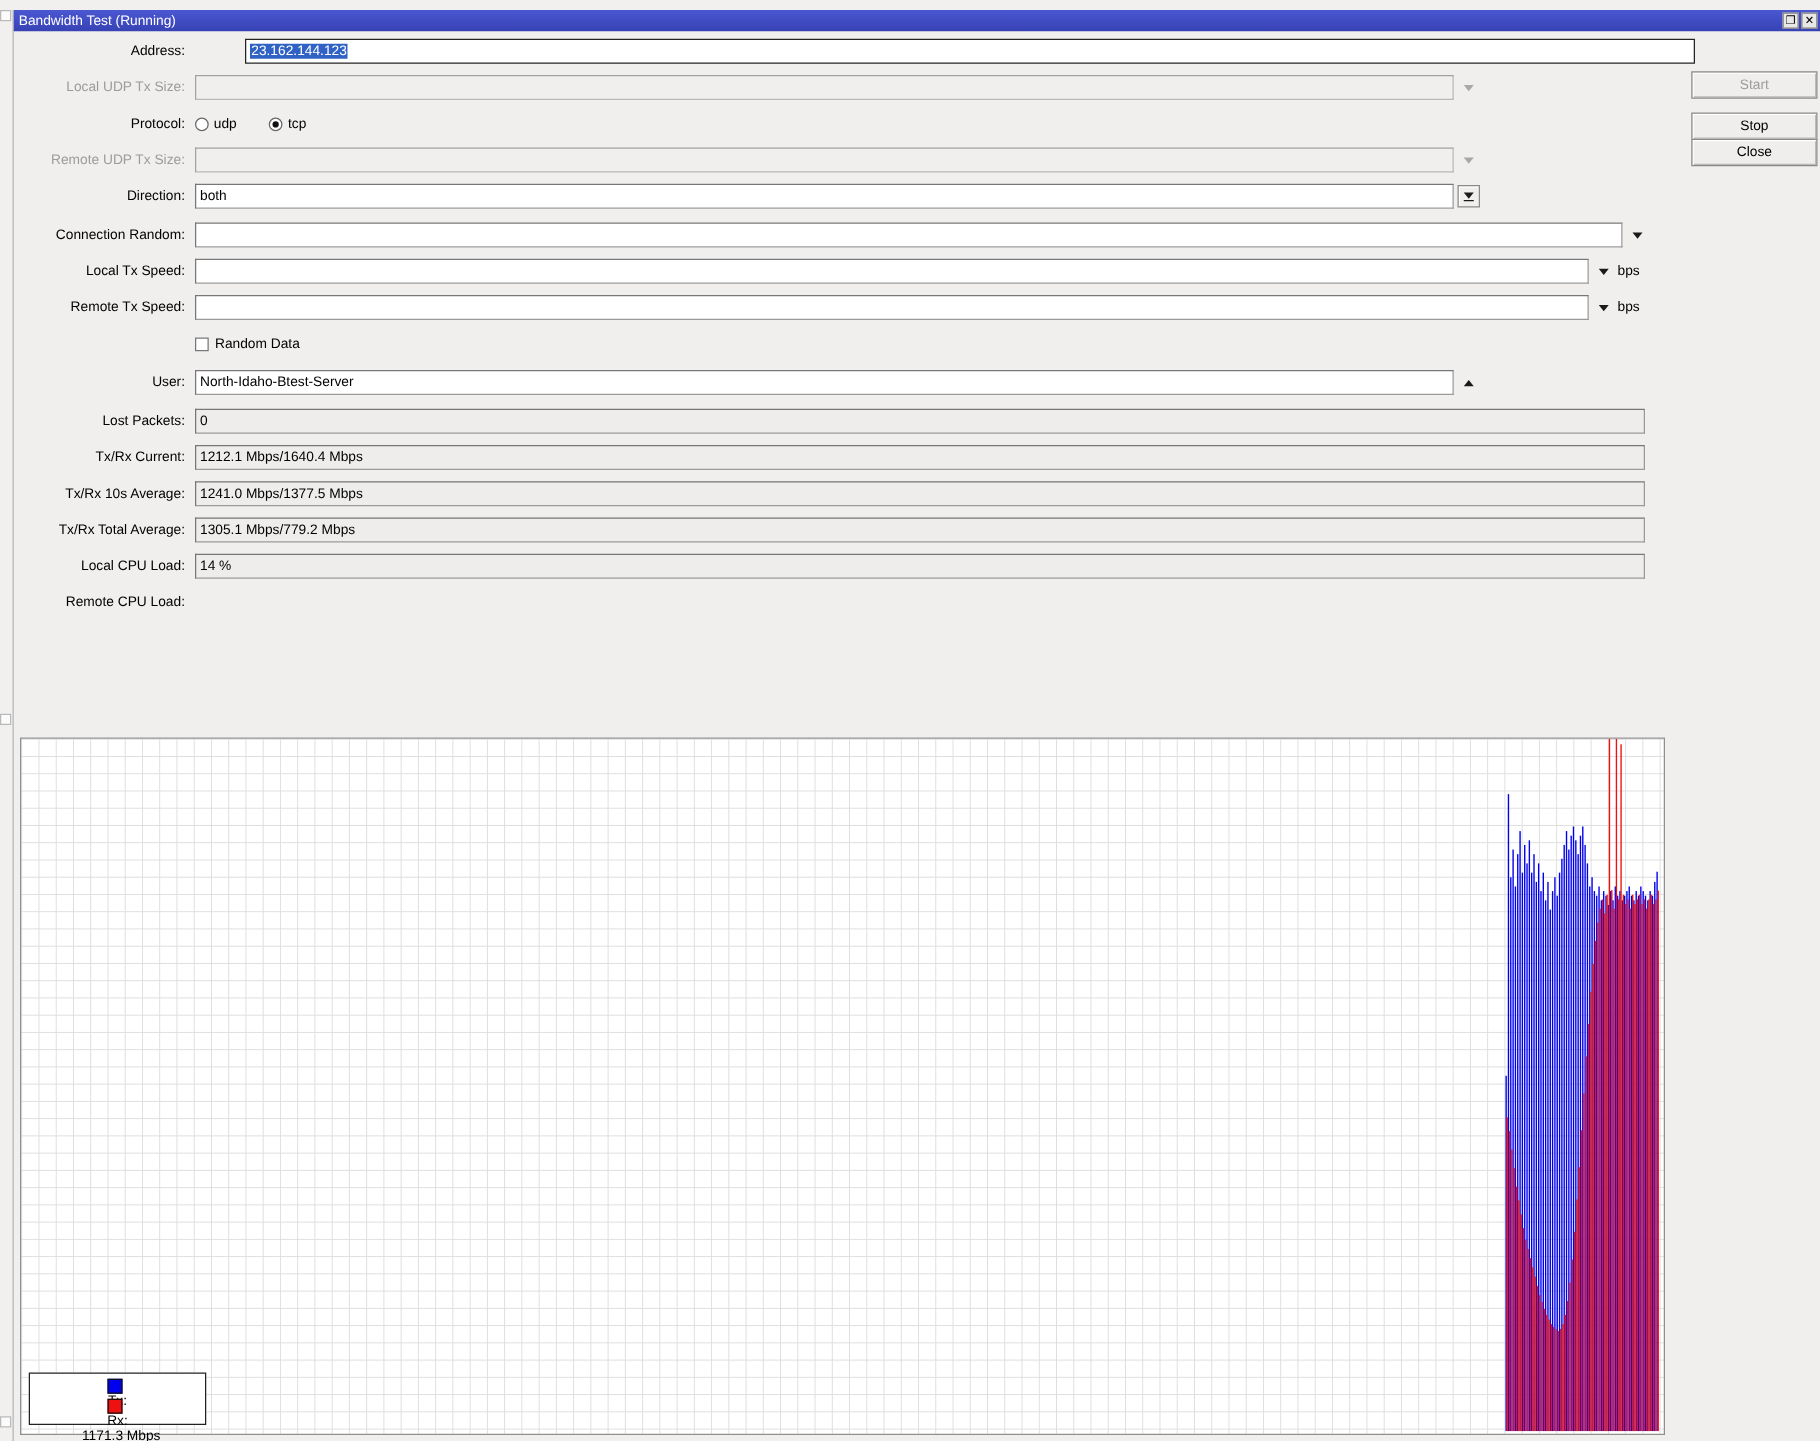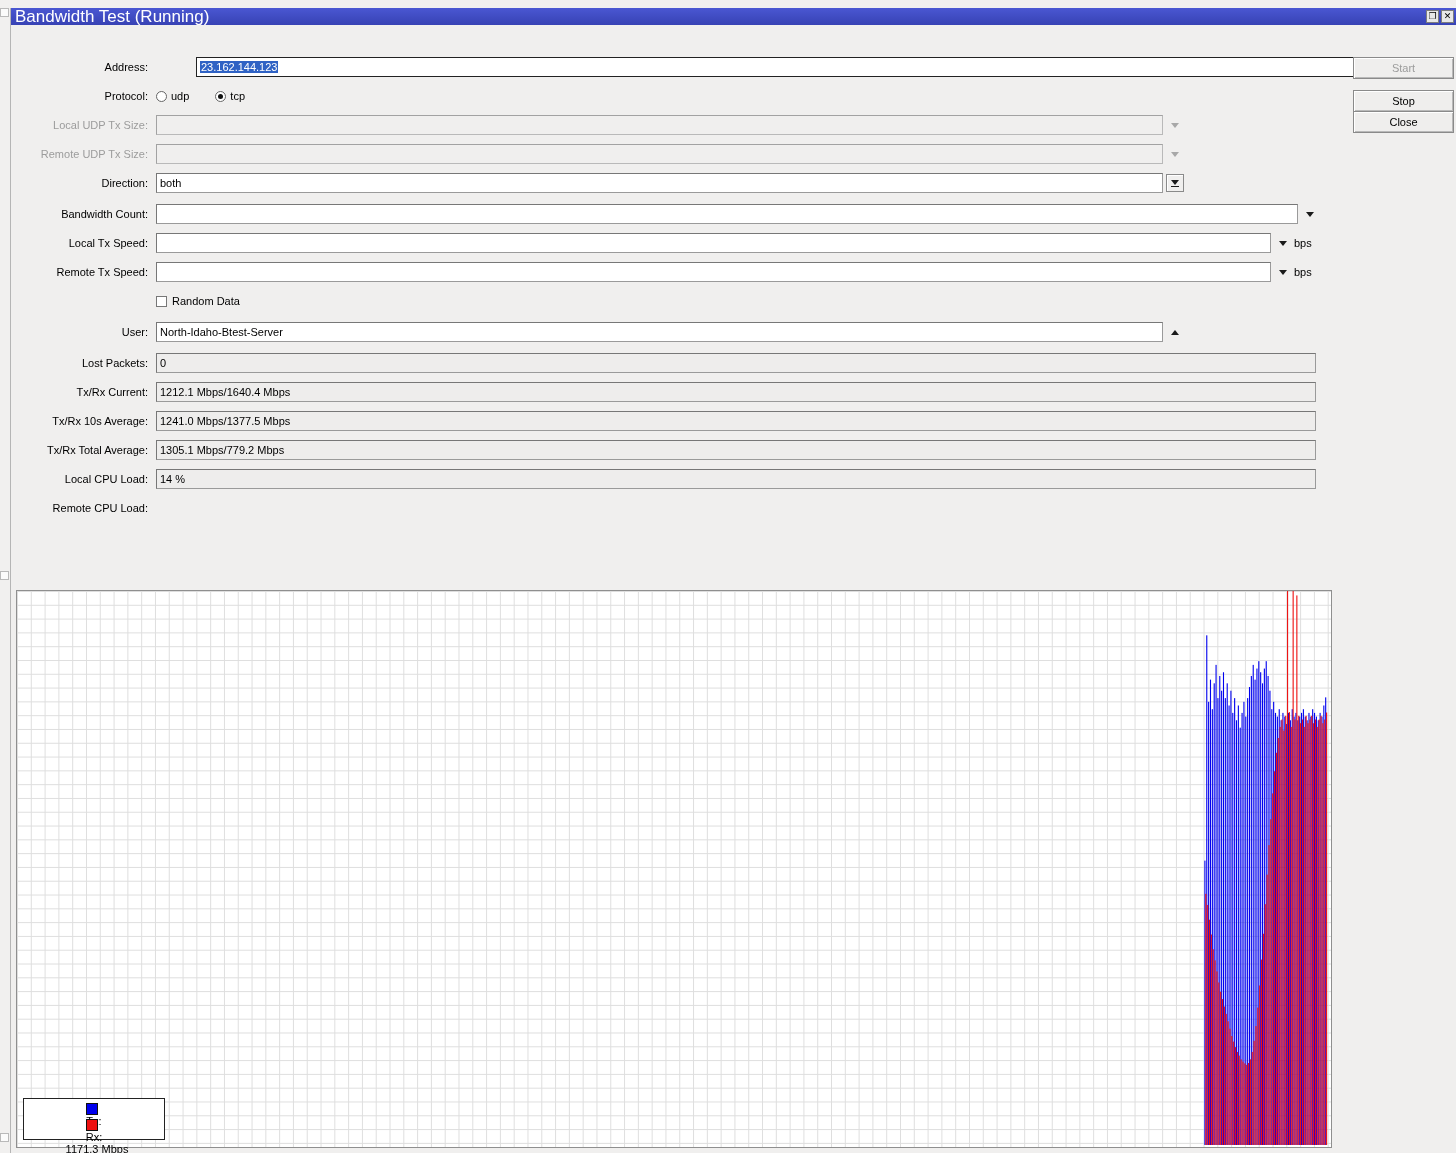--- a/index.html
+++ b/index.html
@@ -9,26 +9,26 @@
   
   .edge-strip { position:absolute; left:0; top:0; width:10px; height:1153px; background:#f1f0ef; }
   .edge-box { position:absolute; left:0; width:9px; height:9px; background:#fbfbfb; border:1px solid #b9b9b9; }
 
   
   .dialog { position:absolute; left:10px; top:8px; width:1446px; height:1145px;
             background:#f0efee; border-left:1px solid #b5b5b5; }
 
   .titlebar { height:17px; background:linear-gradient(#4a57d2, #3742b4);
               color:#fff; display:flex; align-items:center; padding-left:4px; position:relative; }
-  .titlebar .title { font-size:17px; }
+  .titlebar .title { font-size:11px; }
   .tb-buttons { position:absolute; right:2px; top:2px; display:flex; gap:2px; }
   .tb-btn { width:13px; height:13px; background:#e8e8e8; border:1px solid #7d7d7d;
             font-size:9px; line-height:11px; text-align:center; color:#000; cursor:default; }
 
-  .body { position:relative; width:100%; height:1128px; padding-top:32px; }
+  .body { position:relative; width:100%; height:1128px; padding-top:6px; }
 
   
   .row { display:flex; align-items:center; height:20px; margin-bottom:9px; }
   .gap-before { margin-top:11px; }
   .label { width:145px; padding-right:8px; text-align:right; flex:none; }
   .label.disabled { color:#9c9c9c; }
 
   .field { height:20px; background:#fff; border:1px solid #9a9a9a; border-top-color:#777;
            border-left-color:#777; padding:3px 3px 0 3px; overflow:hidden; white-space:nowrap; }
   .field.w-full  { width:1160px; }
@@ -101,50 +101,50 @@
   <div class="body">
 
     <div class="row">
       <div class="label">Address:</div>
       <div class="field w-full focused">
         <span class="sel">23.162.144.123</span>
       </div>
     </div>
 
     <div class="row">
+      <div class="label disabled">Local UDP Tx Size:</div>
+      <div class="field w-med disabled"></div>
+      <div class="tri-down disabled"></div>
+    </div>
+
+    <div class="row">
       <div class="label">Protocol:</div>
       <span class="radio"></span>
       <span class="radio-label">udp</span>
       <span class="radio checked"></span>
       <span class="radio-label">tcp</span>
-    </div>
-
-    <div class="row">
-      <div class="label disabled">Local UDP Tx Size:</div>
-      <div class="field w-med disabled"></div>
-      <div class="tri-down disabled"></div>
     </div>
 
     <div class="row">
       <div class="label disabled">Remote UDP Tx Size:</div>
       <div class="field w-med disabled"></div>
       <div class="tri-down disabled"></div>
     </div>
 
     <div class="row">
       <div class="label">Direction:</div>
       <div class="field w-med">both</div>
       <div class="updown-btn">
         <div class="tri-down" style="margin-left:0"></div>
         <div class="bar"></div>
       </div>
     </div>
 
     <div class="row gap-before">
-      <div class="label">Bandwidth Count:</div>
+      <div class="label">Connection Random:</div>
       <div class="field w-cc"></div>
       <div class="tri-down"></div>
     </div>
 
     <div class="row">
       <div class="label">Local Tx Speed:</div>
       <div class="field w-speed"></div>
       <div class="tri-down"></div>
       <span class="unit">bps</span>
     </div>

